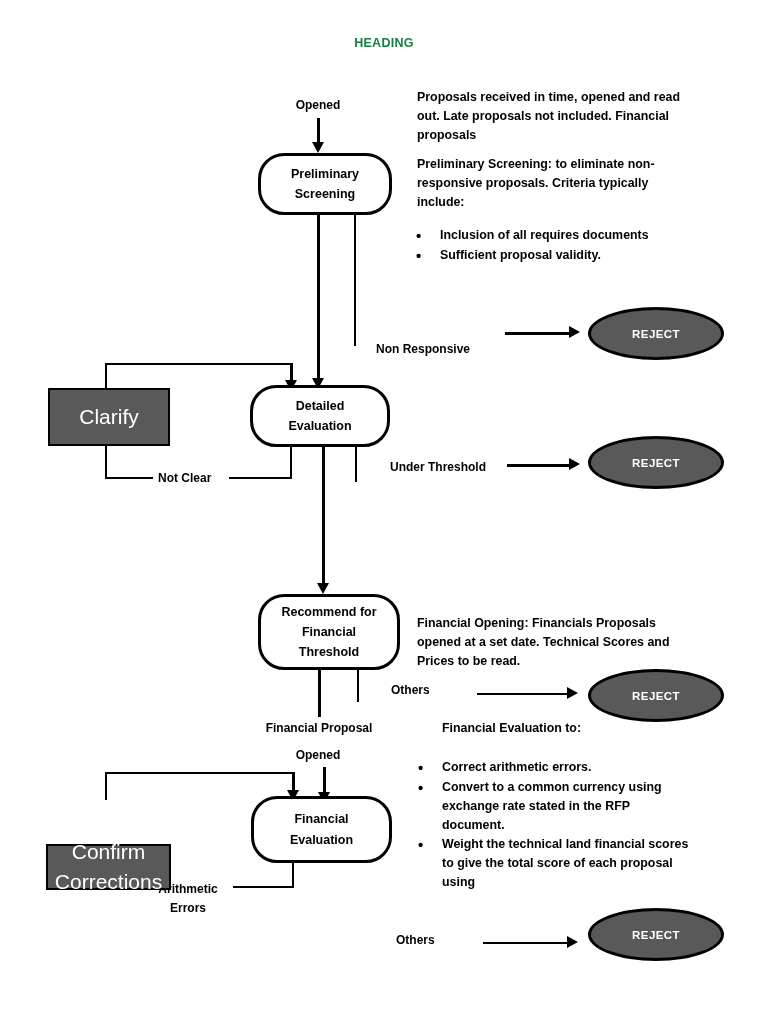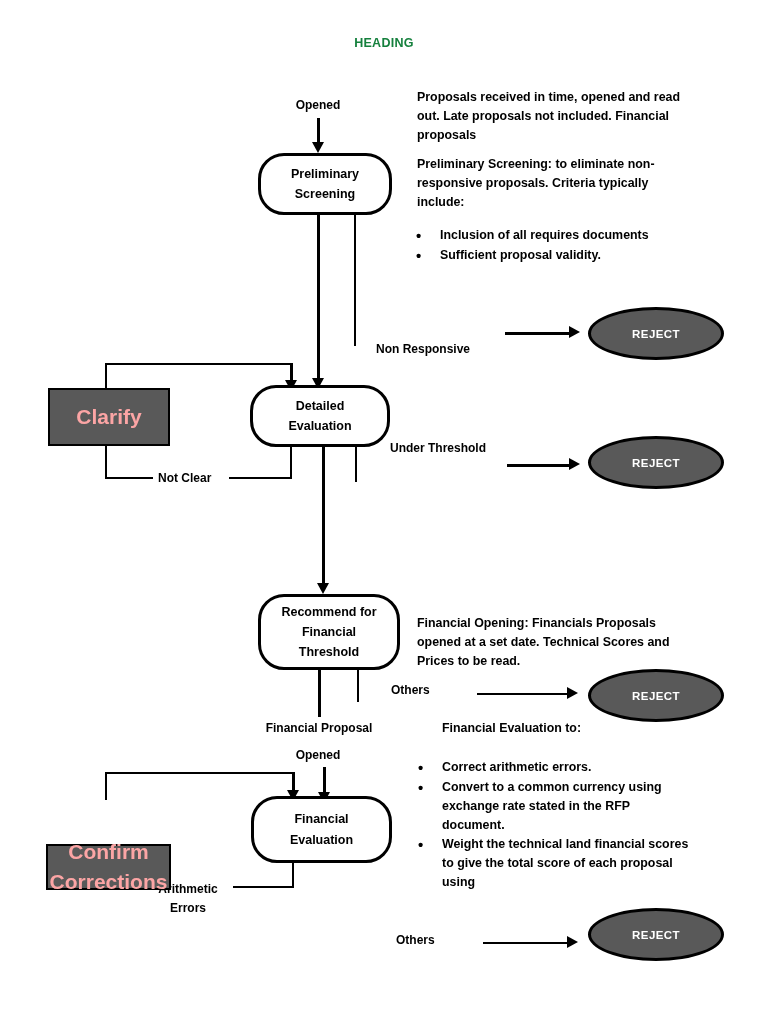--- a/index.html
+++ b/index.html
@@ -36,22 +36,22 @@
     z-index:5;
   }
 
   
   .darkbox{
     box-sizing:border-box;
     border:2px solid #000;
     background:#595959;
     display:flex;align-items:center;justify-content:center;
     text-align:center;
-    color:#fca5a5;
-    font-size:21px;font-weight:bold;
+    color:#ffffff;
+    font-size:21px;font-weight:normal;
     line-height:1.45;
     z-index:5;
   }
 
   
   .oval{
     box-sizing:border-box;
     border:3px solid #000;
     border-radius:50%;
     background:#595959;
@@ -163,21 +163,21 @@
   <div class="abs hline thin" style="left:229px;top:477px;width:63px;"></div>
   <div class="abs flowlabel" style="left:158px;top:471px;">Not Clear</div>
   <div class="abs hline thin" style="left:105px;top:477px;width:48px;"></div>
   <div class="abs vline thin" style="left:105px;top:446px;height:32px;"></div>
 
   <div class="abs vline" style="left:322px;top:447px;height:139px;"></div>
   <div class="abs arrow-down" style="left:317px;top:583px;"></div>
 
   <div class="abs vline thin" style="left:355px;top:447px;height:35px;"></div>
 
-  <div class="abs flowlabel" style="left:390px;top:441px;text-align:right;">Under Threshold</div>
+  <div class="abs flowlabel" style="left:390px;top:460px;text-align:right;">Under Threshold</div>
   <div class="abs hline" style="left:507px;top:464px;width:64px;"></div>
   <div class="abs arrow-right" style="left:569px;top:458px;"></div>
   <div class="abs oval" style="left:588px;top:436px;width:136px;height:53px;">
     <span>REJECT</span>
   </div>
 
   <div class="abs proc" style="left:258px;top:594px;width:142px;height:76px;">
     <span style="white-space:pre-line;">Recommend for
 Financial
 Threshold</span>

